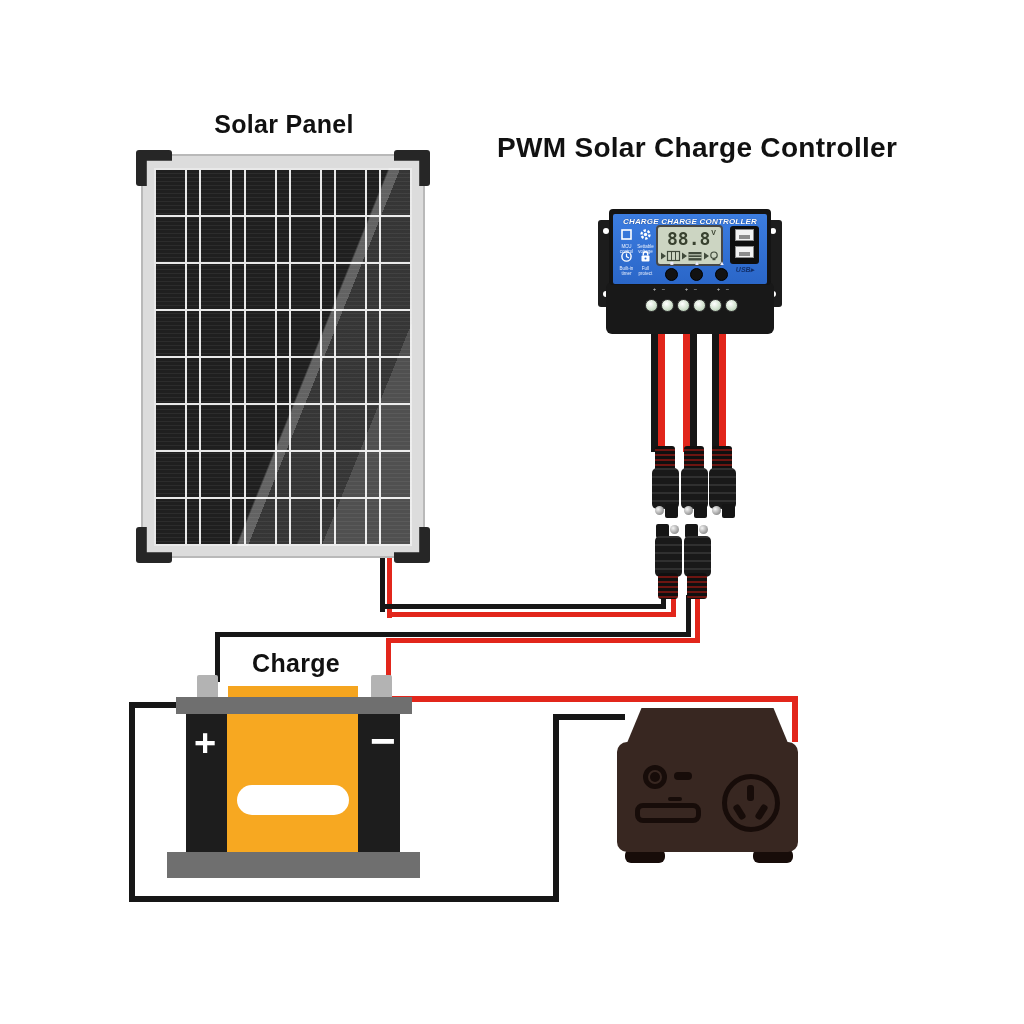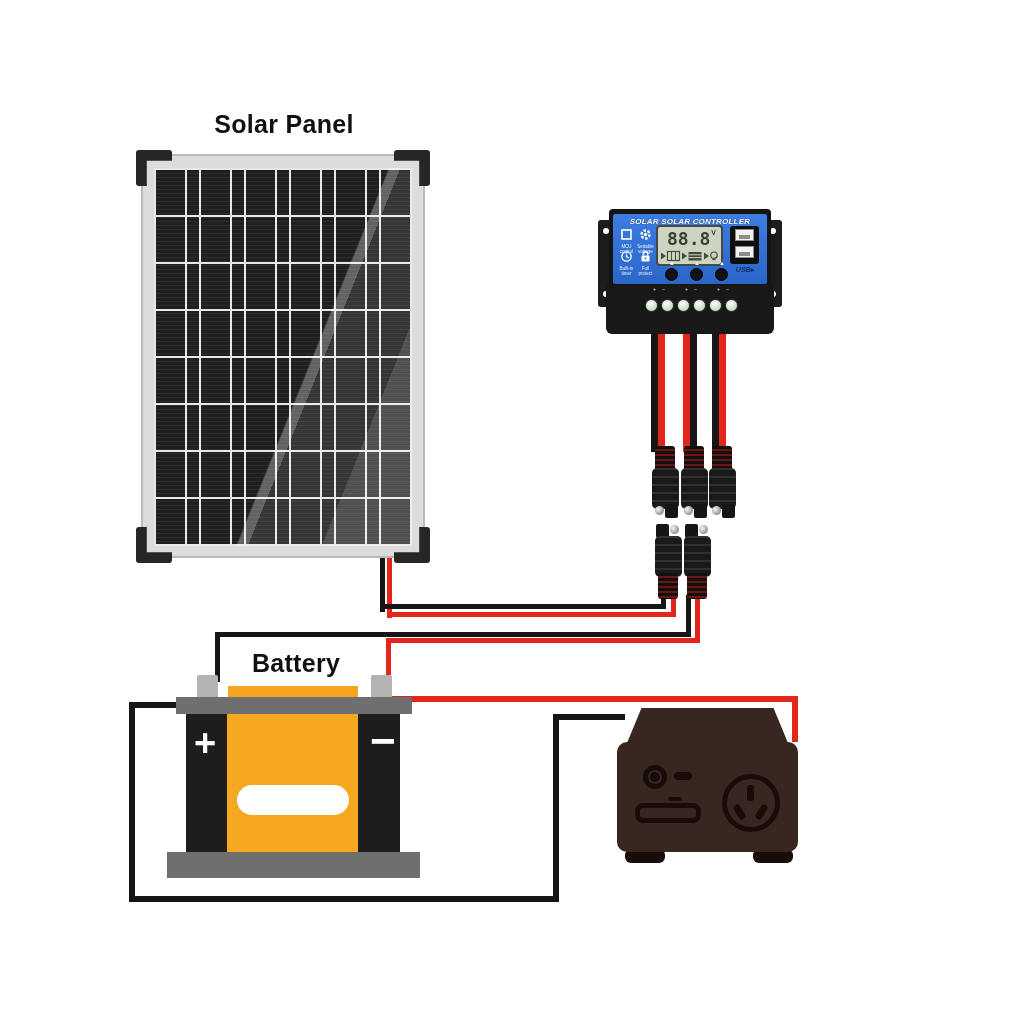--- a/index.html
+++ b/index.html
@@ -112,21 +112,22 @@
   .o-left{left:9px;top:25px;transform:rotate(-32deg);}
   .o-right{left:31px;top:25px;transform:rotate(32deg);}
   .inv-foot{position:absolute;top:849px;width:40px;height:14px;border-radius:6px;background:#170c09;}
 </style>
 </head>
 <body>
 
 <div class="scene">
 
   <div class="ttl h-solar">Solar Panel</div>
-  <div class="ttl h-batt">Battery</div>
+  <div class="ttl h-ctrl1">PWM Solar Charge Controller</div>
+  <div class="ttl h-batt">Charge</div>
 
   <div class="wire wb" style="left:380px;top:556px;width:5px;height:56px;"></div>
   <div class="wire wr" style="left:387px;top:556px;width:5px;height:62px;"></div>
   <div class="wire wb" style="left:380px;top:604px;width:286px;height:5px;"></div>
   <div class="wire wr" style="left:387px;top:612px;width:289px;height:5px;"></div>
   <div class="wire wb" style="left:661px;top:595px;width:5px;height:14px;"></div>
   <div class="wire wr" style="left:671px;top:595px;width:5px;height:22px;"></div>
 
   <div class="wire wb" style="left:686px;top:595px;width:5px;height:42px;"></div>
   <div class="wire wb" style="left:215px;top:632px;width:476px;height:5px;"></div>
@@ -195,21 +196,21 @@
     <div class="hole h1"></div>
     <div class="hole h2"></div>
   </div>
   <div class="ctrl-ear" style="left:765px;">
     <div class="hole h1"></div>
     <div class="hole h2"></div>
   </div>
   <div class="abs ctrl-bottom"></div>
   <div class="abs ctrl-body"></div>
   <div class="abs ctrl-face"></div>
-  <div class="abs ctrl-header">SOLAR SOLAR CONTROLLER</div>
+  <div class="abs ctrl-header">CHARGE CHARGE CONTROLLER</div>
 
   <div class="feat" style="left:618px;top:227px;">
     <svg width="13" height="13" viewBox="0 0 13 13">
       <rect x="2" y="2" width="9" height="9" fill="none" stroke="#fff" stroke-width="1.6"></rect>
     </svg>
     <span class="lbl">MCU control</span>
   </div>
   <div class="feat" style="left:637px;top:227px;">
     <svg width="13" height="13" viewBox="0 0 13 13">
       <circle cx="6.5" cy="6.5" r="4" fill="none" stroke="#fff" stroke-width="2.4" stroke-dasharray="2.4 1.7"></circle>

